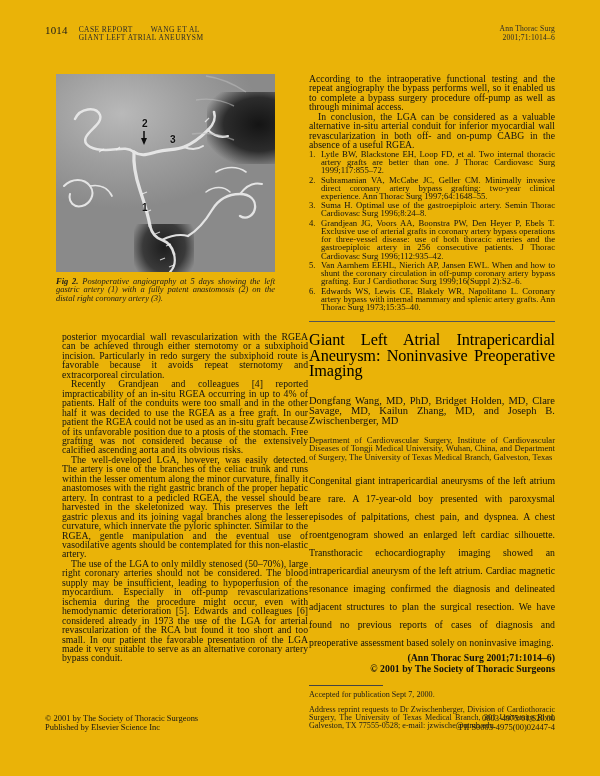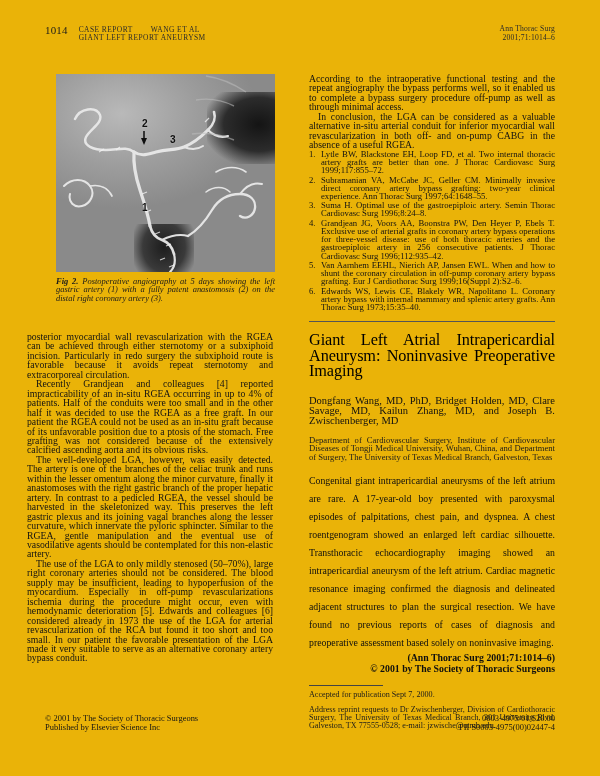--- a/index.html
+++ b/index.html
@@ -58,21 +58,21 @@
     letter-spacing: .2px;
     color: #2a2a2a;
   }
 
   
   .col {
     position: absolute;
     width: 246px;
     text-align: justify;
   }
-  .col-left  { left: 27px;  top: 74px; }
+  .col-left  { left: 62px;  top: 74px; }
   .col-right { left: 309px; top: 74px; }
 
   p.body {
     margin: 0;
     font-size: 7.3pt;
     line-height: 9.45px;
     text-align: justify;
     text-justify: inter-word;
     hyphens: manual;
     color: #121212;
@@ -247,21 +247,21 @@
 
 <div class="page">
 
   <div class="runhead">
     <div class="runhead-left">
       <div class="folio">1014</div>
       <div class="runhead-lines">
         <div class="l1">
           <span>CASE REPORT</span><span class="spacer"></span><span>WANG ET AL</span>
         </div>
-        <div class="l2">GIANT LEFT REPORT ANEURYSM</div>
+        <div class="l2">GIANT LEFT ATRIAL ANEURYSM</div>
       </div>
     </div>
     <div class="runhead-right">
       <div>Ann Thorac Surg</div>
       <div>2001;71:1014–6</div>
     </div>
   </div>
 
   <div class="figure-wrap">
     <div class="angio">

